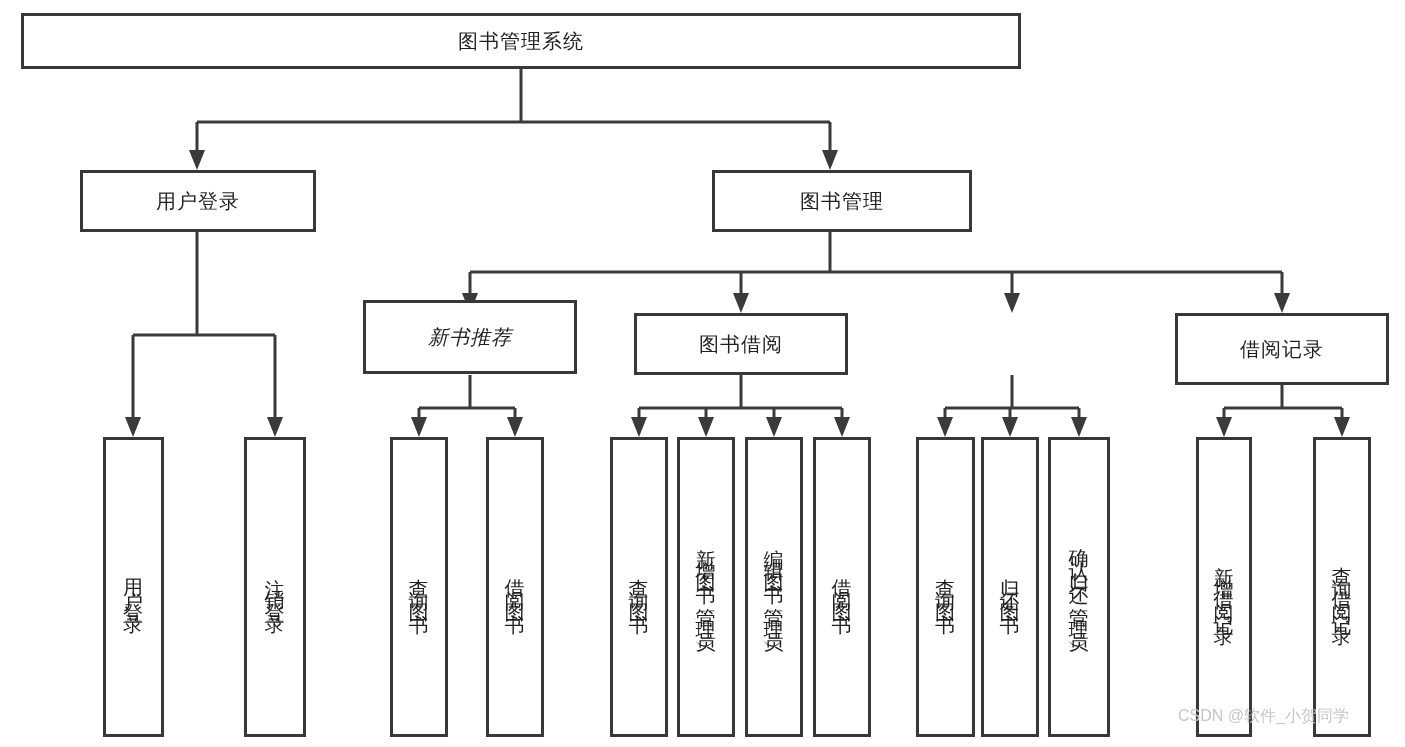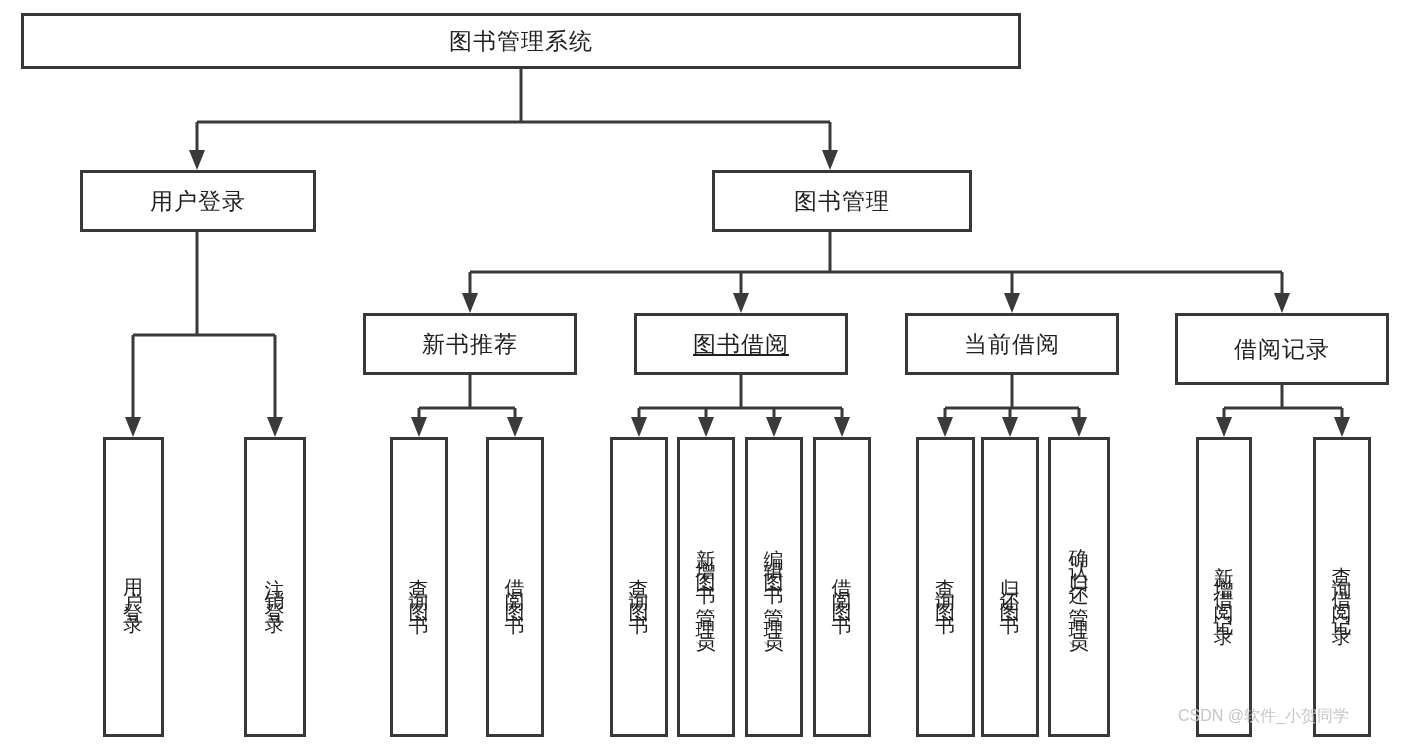--- a/index.html
+++ b/index.html
@@ -27,21 +27,21 @@
   }
   #connectors path { stroke: var(--line); stroke-width: 3; fill: none; }
   #connectors polygon { fill: var(--line); stroke: none; }
   .hbox {
     position: absolute;
     background: var(--background);
     border: 3px solid var(--border);
     display: flex;
     align-items: center;
     justify-content: center;
-    font-size: 23px;
+    font-size: 20px;
     color: var(--text);
     z-index: 1;
     letter-spacing: 1px;
   }
   .vbox {
     position: absolute;
     top: 437px;
     height: 300px;
     background: var(--background);
     border: 3px solid var(--border);
@@ -123,23 +123,22 @@
       <polygon points="1216,417 1232,417 1224,437"></polygon>
       <polygon points="1334,417 1350,417 1342,437"></polygon>
     </g>
   </svg>
 
   <div class="hbox" style="left:21px; top:13px; width:1000px; height:56px;">图书管理系统</div>
 
   <div class="hbox" style="left:80px; top:170px; width:236px; height:62px;">用户登录</div>
   <div class="hbox" style="left:712px; top:170px; width:260px; height:62px;">图书管理</div>
 
-  <div class="hbox" style="left:363px; top:313px; width:214px; height:62px;">新书推荐</div>
-  <div class="hbox" style="left:634px; top:313px; width:214px; height:62px;text-decoration:underline;">图书借阅</div>
-  <div class="hbox" style="left:905px; top:313px; width:214px; height:62px;">当前借阅</div>
+  <div class="hbox" style="left:363px; top:300px; width:214px; height:74px;font-style:italic;">新书推荐</div>
+  <div class="hbox" style="left:634px; top:313px; width:214px; height:62px;">图书借阅</div>
   <div class="hbox" style="left:1175px; top:313px; width:214px; height:72px;">借阅记录</div>
 
   <div class="vbox" style="left:103px; width:61px;">
     <span class="vtext">用户登录</span>
   </div>
   <div class="vbox" style="left:244px; width:62px;">
     <span class="vtext">注销登录</span>
   </div>
 
   <div class="vbox" style="left:390px; width:58px;">

